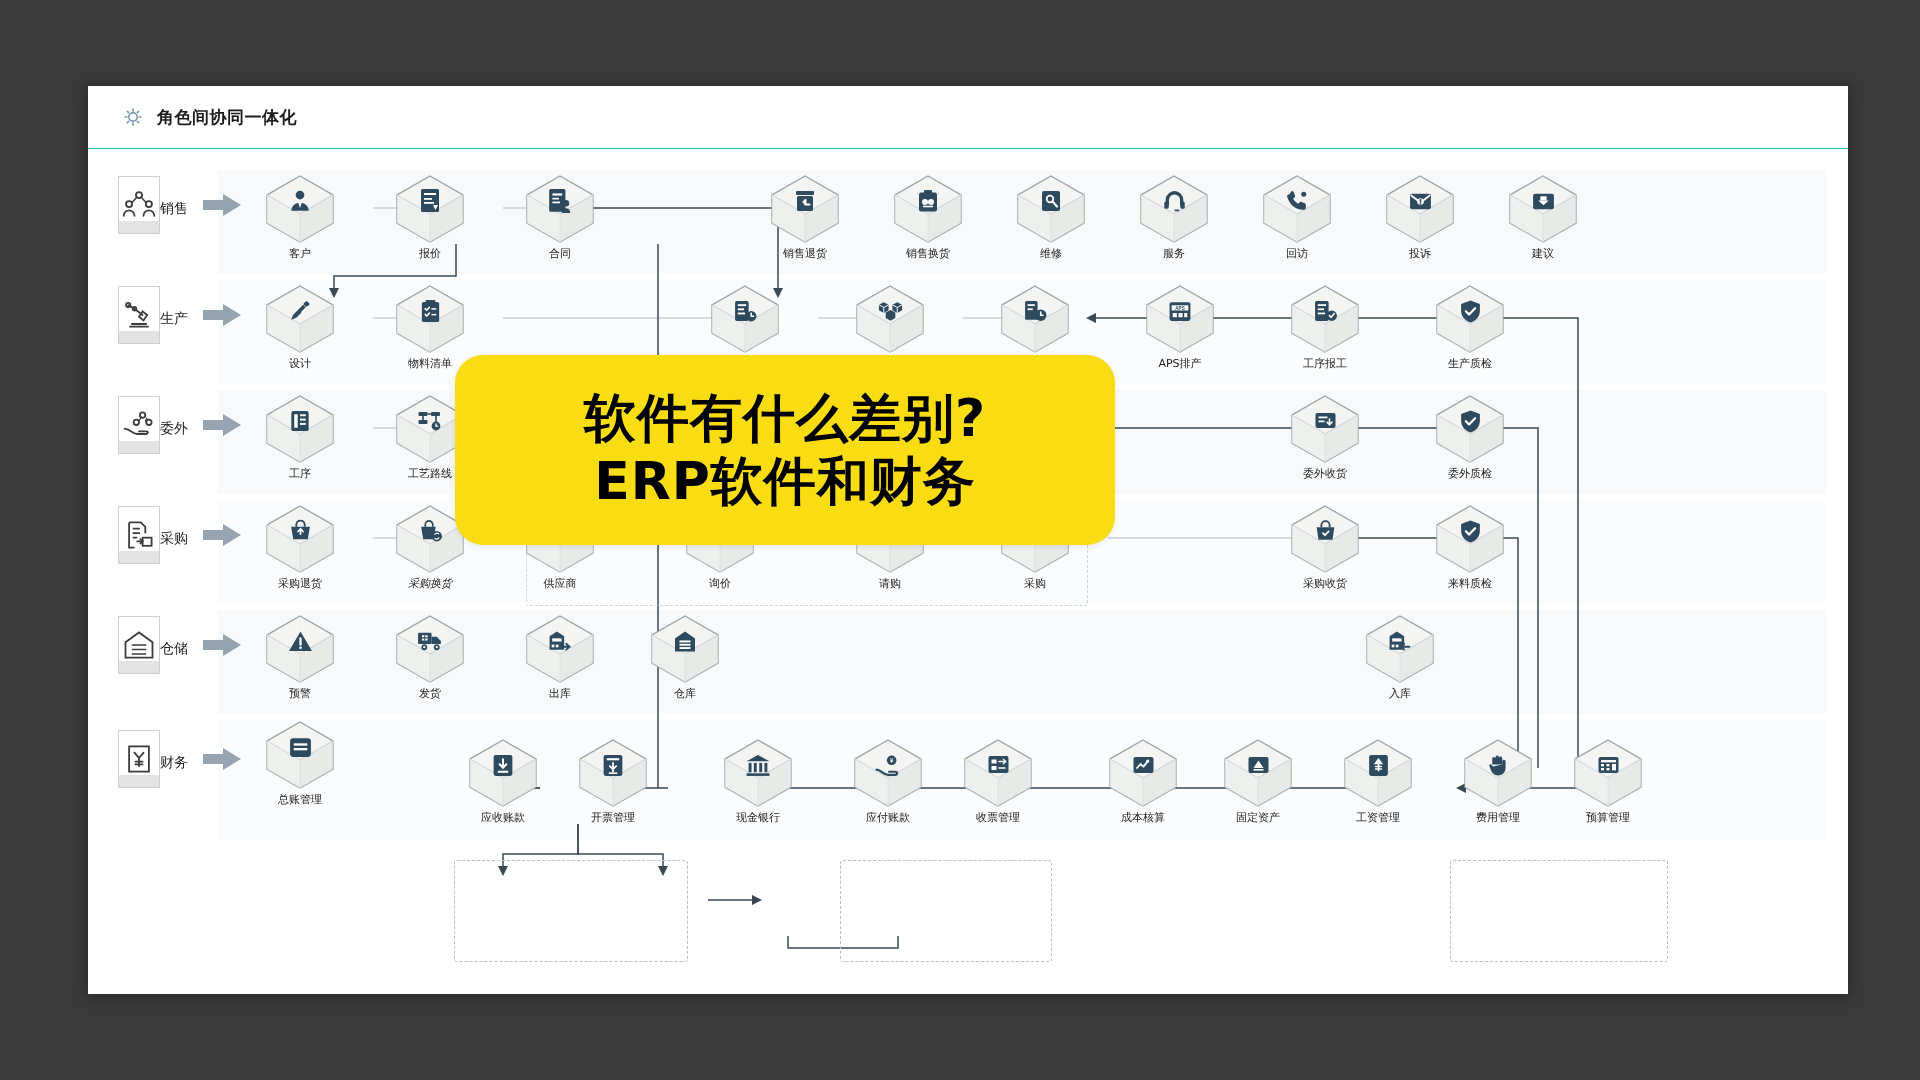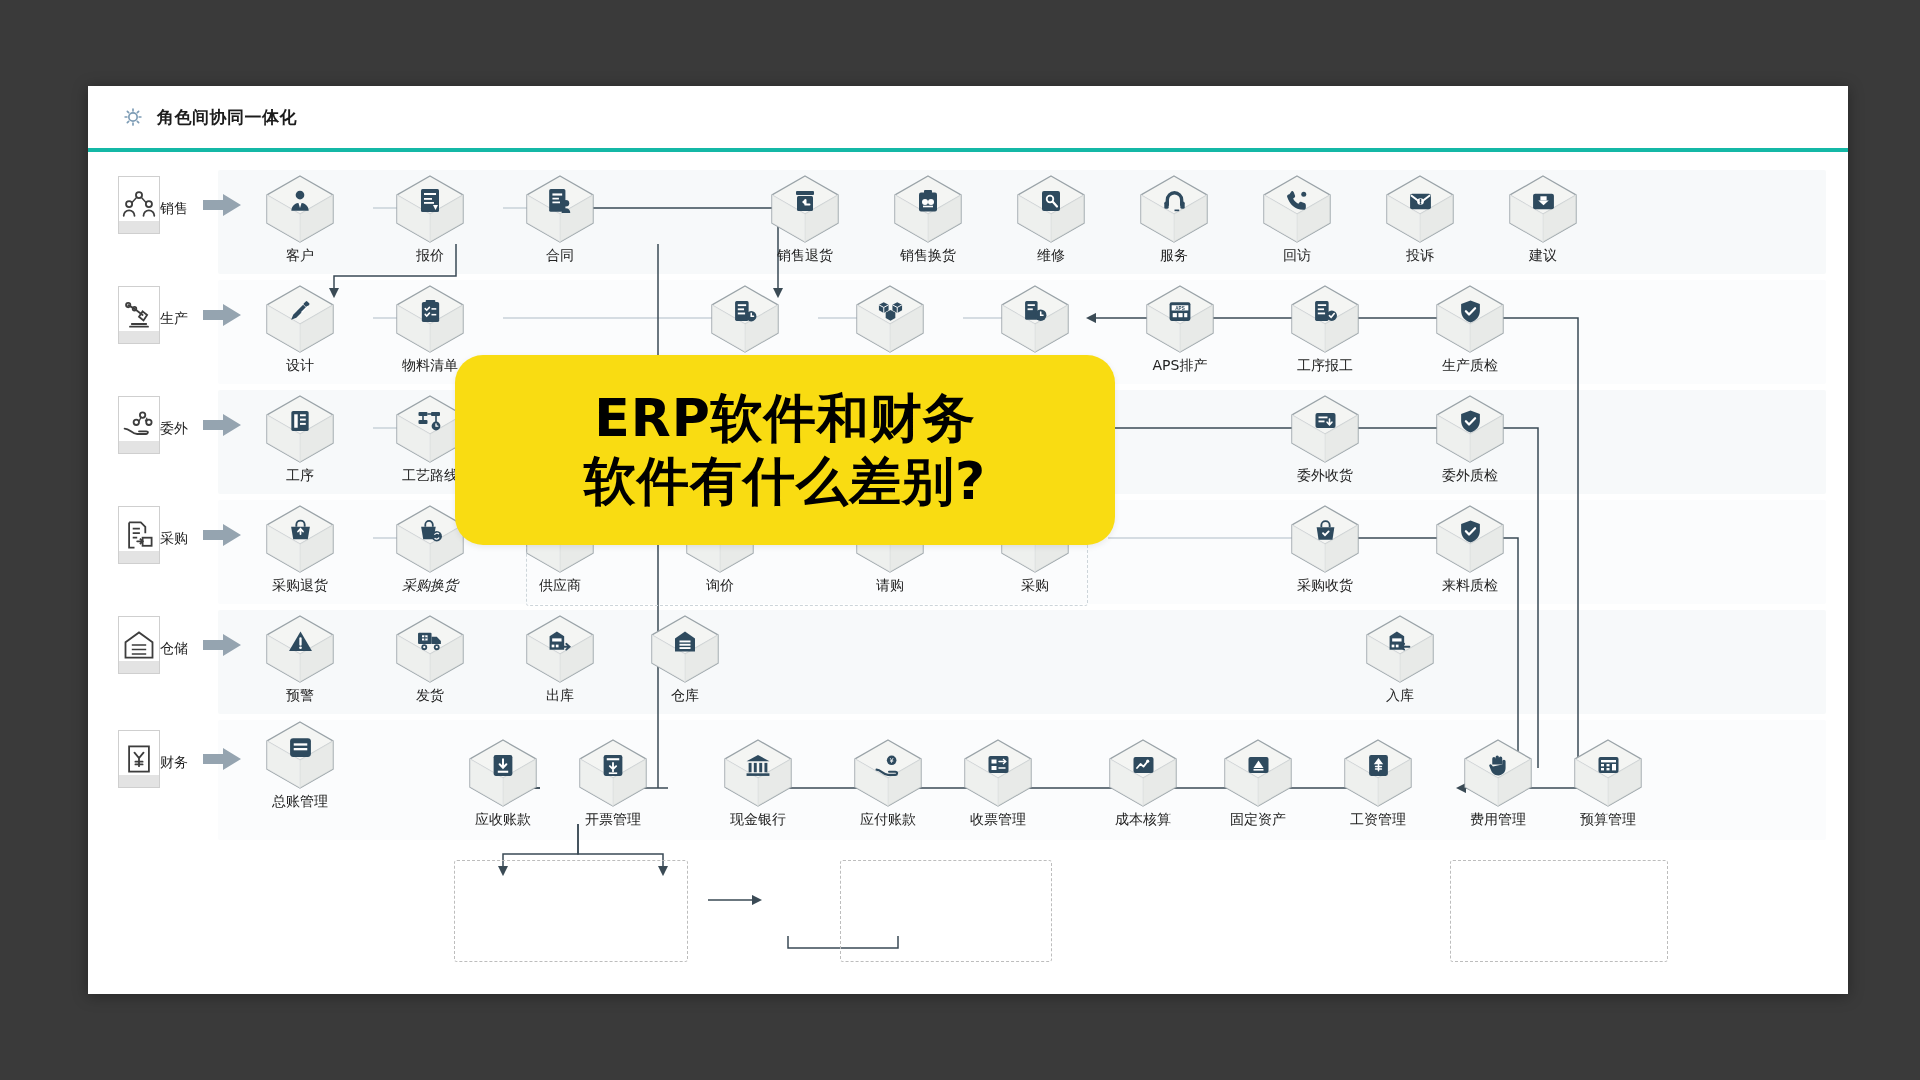--- a/index.html
+++ b/index.html
@@ -15,21 +15,21 @@
   
   #card{
     position:absolute;left:88px;top:86px;width:1760px;height:908px;
     background:#ffffff;
     box-shadow:0 2px 14px rgba(0,0,0,.35);
   }
 
   
   #card-header{
     position:absolute;left:0;top:0;width:100%;height:62px;
-    border-bottom:4px solid #14b8a6;
+    border-bottom:1px solid #14b8a6;
     display:flex;align-items:center;
   }
   #card-header .gear{margin-left:35px;width:20px;height:20px;display:block;}
   #card-header .htitle{
     margin-left:14px;font-size:17px;font-weight:bold;color:#1c1c1c;
     letter-spacing:.5px;
   }
 
   
   #canvas{
@@ -77,21 +77,21 @@
     display:flex;flex-direction:column;align-items:center;
   }
   .cube{position:relative;width:74px;height:70px;}
   .cube svg{display:block;}
   .cube .glyph{
     position:absolute;left:0;top:10px;width:74px;height:34px;
     display:flex;align-items:center;justify-content:center;
     z-index:3;
   }
   .nlabel{
-    margin-top:4px;font-size:14px;color:#222;white-space:nowrap;
+    margin-top:4px;font-size:11px;color:#222;white-space:nowrap;
     text-align:center;line-height:1.1;
   }
 
   
   .dgroup{
     position:absolute;border:1px dashed #bdbdbd;border-radius:3px;
     background:transparent;
   }
 
   
@@ -1285,17 +1285,17 @@
             </svg>
           </span>
         </div>
         <div class="nlabel">预算管理</div>
       </div>
 
     </div>
   </div>
 
   <div id="callout">
+    <div class="cline">软件有什么差别?</div>
     <div class="cline">ERP软件和财务</div>
-    <div class="cline">软件有什么差别?</div>
   </div>
 
 </div>
 
 </body></html>

